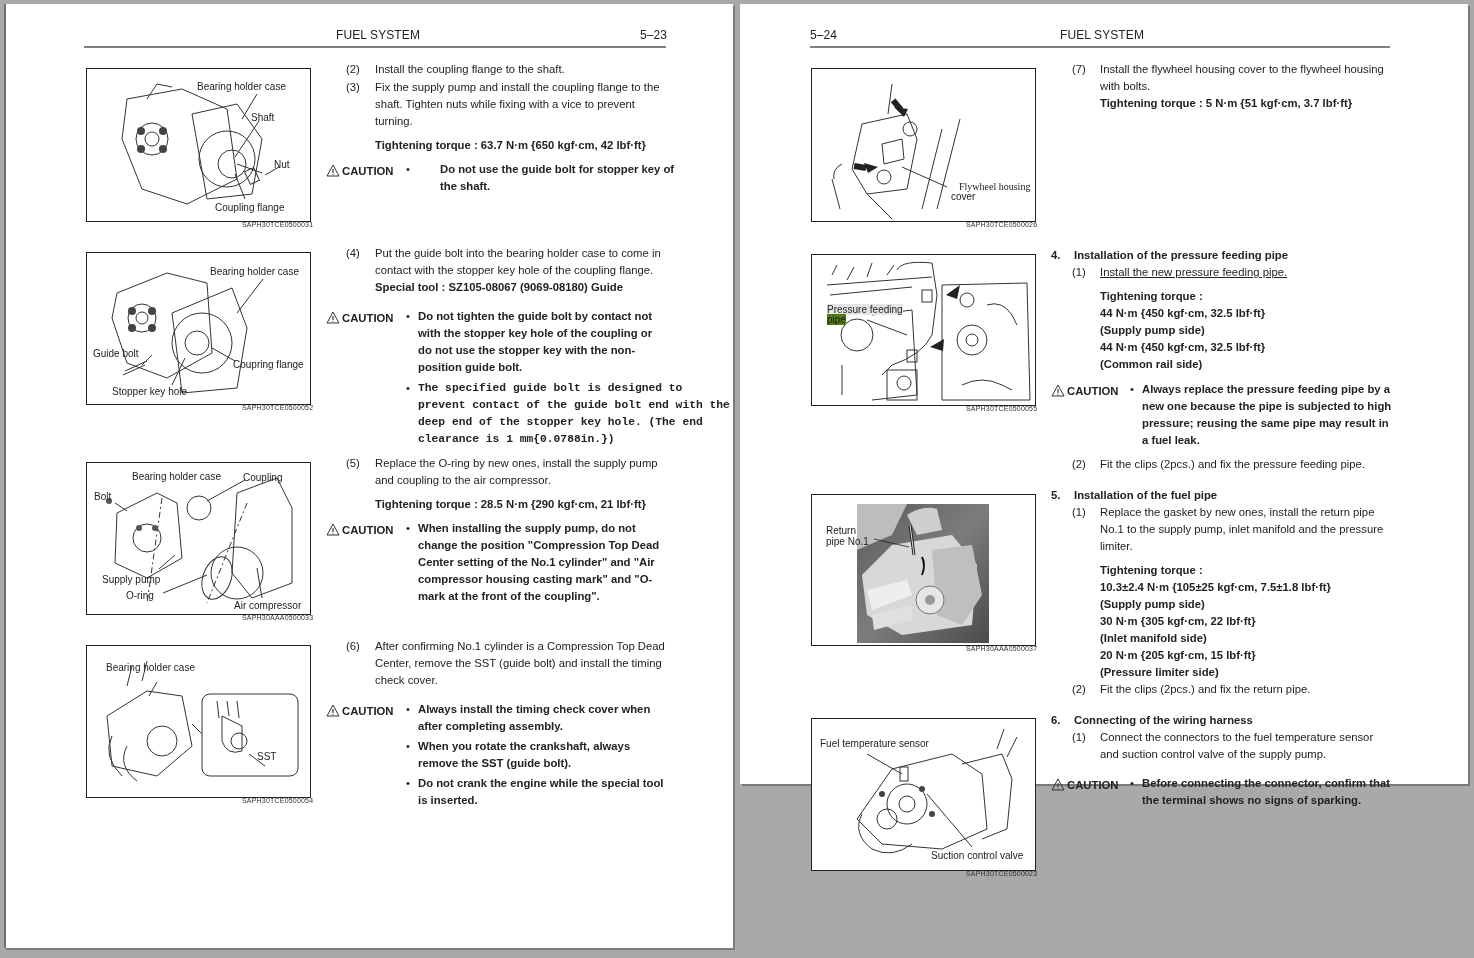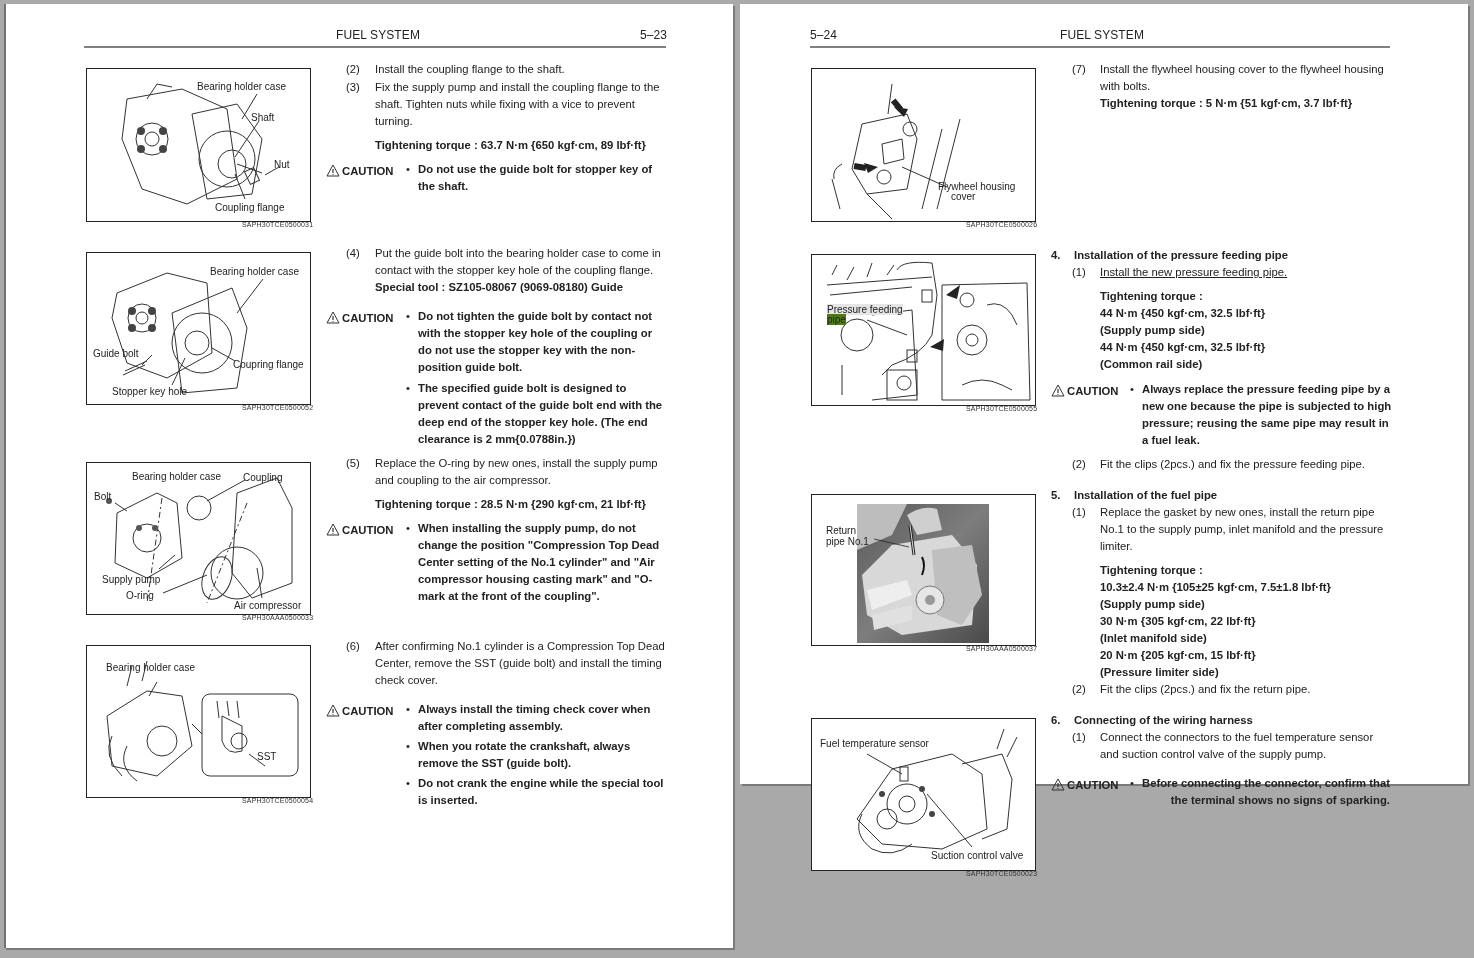--- a/index.html
+++ b/index.html
@@ -77,33 +77,33 @@
     <span class="txt" style="left:29px; white-space:nowrap;">Install the coupling flange to the shaft.</span>
   </div>
   <div class="blk" style="left:340px; top:75px; width:330px;">
     <span class="num" style="left:0;">(3)</span>
     <div class="txt" style="left:29px; white-space:nowrap;">
       <div>Fix the supply pump and install the coupling flange to the</div>
       <div>shaft. Tighten nuts while fixing with a vice to prevent</div>
       <div>turning.</div>
     </div>
   </div>
-  <div class="blk b" style="left:369px; top:133px; white-space:nowrap;">Tightening torque : 63.7 N·m {650 kgf·cm, 89 lbf·ft}</div>
+  <div class="blk b" style="left:369px; top:133px; white-space:nowrap;">Tightening torque : 63.7 N·m {650 kgf·cm, 42 lbf·ft}</div>
 
   <div class="caution" style="left:320px; top:160px;">
     <svg viewBox="0 0 14 13">
         <path d="M7 1 L13 12 L1 12 Z" fill="none" stroke="#333" stroke-width="1"></path>
         <line x1="7" y1="5" x2="7" y2="9" stroke="#333" stroke-width="1.2"></line>
         <circle cx="7" cy="10.5" r="0.6" fill="#333"></circle>
       </svg>
     <span>CAUTION</span>
   </div>
   <div class="bullet" style="left:400px; top:157px; width:270px;">
     <span class="dot">•</span>
-    <div class="bt" style="white-space:nowrap;">
+    <div class="bt" style="white-space:nowrap;margin-left:22px;">
       <div>Do not use the guide bolt for stopper key of</div>
       <div>the shaft.</div>
     </div>
   </div>
 
   <div class="fig" style="left:80px; top:248px; width:223px; height:151px;">
     <svg width="223" height="151">
       <g fill="none" stroke="#333" stroke-width="1">
         <path d="M30 40 L80 20 L120 30 L125 100 L80 125 L40 110 L25 65 Z"></path>
         <path d="M85 60 L145 35 L160 75 L150 135 L95 140 Z"></path>
@@ -153,25 +153,25 @@
     <span class="dot">•</span>
     <div class="bt" style="white-space:nowrap;">
       <div>Do not tighten the guide bolt by contact not</div>
       <div>with the stopper key hole of the coupling or</div>
       <div>do not use the stopper key with the non-</div>
       <div>position guide bolt.</div>
     </div>
   </div>
   <div class="bullet" style="left:400px; top:376px; width:270px;">
     <span class="dot">•</span>
-    <div class="bt" style="white-space:nowrap;">
+    <div class="bt" style="white-space:nowrap;font-family:Liberation Mono, monospace;">
       <div>The specified guide bolt is designed to</div>
       <div>prevent contact of the guide bolt end with the</div>
       <div>deep end of the stopper key hole. (The end</div>
-      <div>clearance is 2 mm{0.0788in.})</div>
+      <div>clearance is 1 mm{0.0788in.})</div>
     </div>
   </div>
 
   <div class="fig" style="left:80px; top:458px; width:223px; height:151px;">
     <svg width="223" height="151">
       <g fill="none" stroke="#333" stroke-width="1">
         <path d="M30 50 L70 30 L90 40 L95 95 L60 115 L28 100 Z"></path>
         <circle cx="60" cy="75" r="14"></circle>
         <circle cx="112" cy="45" r="12"></circle>
         <path d="M150 30 L190 15 L205 45 L205 120 L165 135 L145 110 Z"></path>
@@ -306,21 +306,21 @@
         <path d="M30 95 Q20 100 22 110"></path>
         <line x1="90" y1="98" x2="135" y2="118"></line>
       </g>
       <g fill="#222">
         <path d="M82 38 L92 48 L96 40 Z"></path>
           <rect x="82" y="30" width="6" height="12" transform="rotate(-40 85 36)"></rect>
         <path d="M52 94 L66 98 L56 104 Z"></path>
           <rect x="42" y="95" width="12" height="6" transform="rotate(10 48 98)"></rect>
       </g>
     </svg>
-    <div class="fig-label" style="left:126px; top:112px;">Flywheel housing</div>
+    <div class="fig-label" style="left:147px; top:112px;font-family:Liberation Serif, serif;">Flywheel housing</div>
     <div class="fig-label" style="left:139px; top:122px;">cover</div>
   </div>
   <div class="fig-code" style="left:226px; top:217px;">SAPH30TCE0500026</div>
 
   <div class="blk" style="left:332px; top:57px; width:340px;">
     <span class="num" style="left:0;">(7)</span>
     <div class="txt" style="left:28px; white-space:nowrap;">
       <div>Install the flywheel housing cover to the flywheel housing</div>
       <div>with bolts.</div>
       <div class="b">Tightening torque :  5 N·m {51 kgf·cm, 3.7 lbf·ft}</div>
@@ -488,18 +488,18 @@
   <div class="caution" style="left:311px; top:774px;">
     <svg viewBox="0 0 14 13">
         <path d="M7 1 L13 12 L1 12 Z" fill="none" stroke="#333" stroke-width="1"></path>
         <line x1="7" y1="5" x2="7" y2="9" stroke="#333" stroke-width="1.2"></line>
         <circle cx="7" cy="10.5" r="0.6" fill="#333"></circle>
       </svg>
     <span>CAUTION</span>
   </div>
   <div class="bullet" style="left:390px; top:771px; width:270px;">
     <span class="dot">•</span>
-    <div class="bt" style="white-space:nowrap;text-align:right;">
+    <div class="bt" style="white-space:nowrap;">
       <div>Before connecting the connector, confirm that</div>
       <div>the terminal shows no signs of sparking.</div>
     </div>
   </div>
 </div>
 
 </body></html>

